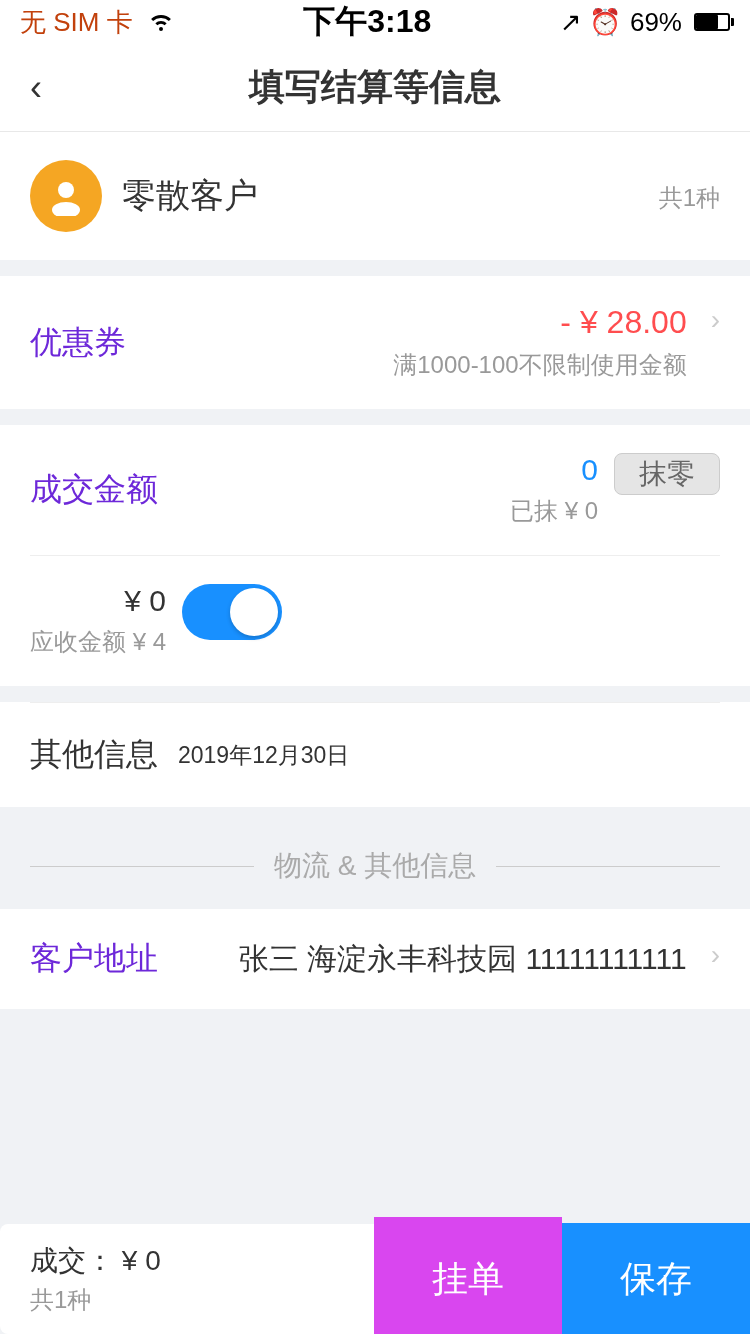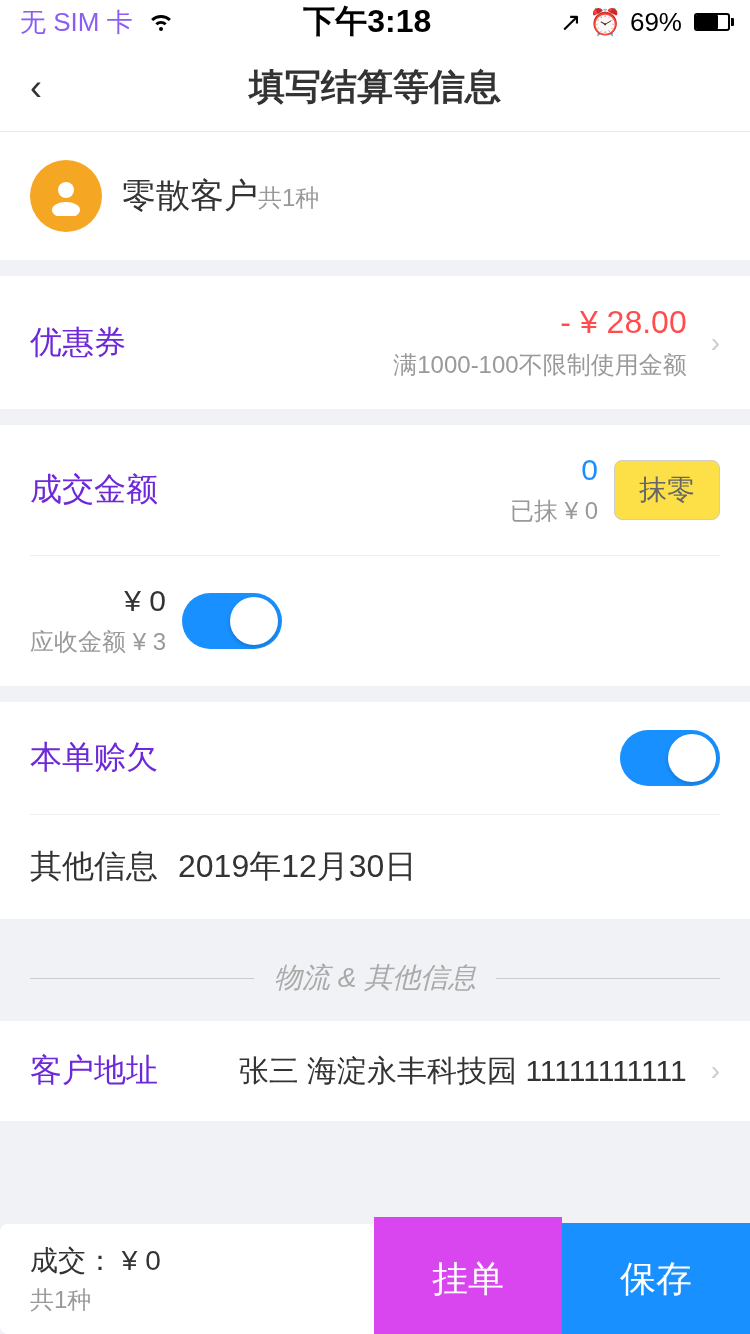--- a/index.html
+++ b/index.html
@@ -17,21 +17,21 @@
     .status-bar {
       width: 100%;
       height: 44px;
       background: #fff;
       display: flex;
       align-items: center;
       justify-content: space-between;
       padding: 0 20px;
       font-size: 28px;
     }
-    .status-left { font-size: 26px; color: #8b5cf6; display: flex; align-items: center; gap: 14px; }
+    .status-left { font-size: 26px; color: #c2410c; display: flex; align-items: center; gap: 14px; }
     .status-center { font-size: 32px; font-weight: 600; color: #000; }
     .status-right { font-size: 26px; color: #000; display: flex; align-items: center; gap: 8px; }
     .battery-icon {
       display: inline-block;
       width: 36px; height: 18px;
       border: 2px solid #000;
       border-radius: 3px;
       position: relative;
       margin-left: 4px;
     }
@@ -85,21 +85,21 @@
       background: #fff;
       margin-bottom: 16px;
     }
 
     
     .customer-row {
       background: #fff;
       padding: 28px 30px;
       display: flex;
       align-items: center;
-      justify-content: flex-start;
+      justify-content: space-between;
     }
     .customer-left {
       display: flex;
       align-items: center;
       gap: 20px;
     }
     .customer-avatar {
       width: 72px; height: 72px;
       border-radius: 50%;
       background: #f5a623;
@@ -140,21 +140,21 @@
       align-items: center;
       justify-content: space-between;
       position: relative;
     }
     .row-label {
       font-size: 32px;
       color: #6d28d9;
     }
     .row-right {
       display: flex;
-      align-items: center;
+      align-items: flex-start;
       gap: 16px;
       text-align: right;
     }
     .row-value {
       font-size: 30px;
       color: #333;
     }
     .row-value-blue {
       font-size: 30px;
       color: #1890ff;
@@ -172,24 +172,24 @@
     .row-arrow {
       font-size: 28px;
       color: #ccc;
       margin-left: 8px;
     }
 
     
     .round-zero-btn {
       border: 1px solid #ccc;
       border-radius: 8px;
-      padding: 10px 24px;
+      padding: 1px 24px;
       font-size: 28px;
       color: #666;
-      background: #fde047;
+      background: #e5e5e5;
       cursor: pointer;
     }
 
     
     .toggle {
       width: 100px;
       height: 56px;
       border-radius: 28px;
       background: #1890ff;
       position: relative;
@@ -207,21 +207,20 @@
       box-shadow: 0 2px 4px rgba(0,0,0,0.2);
     }
 
     
     .logistics-divider {
       background: #f0f2f5;
       padding: 24px 30px;
       display: flex;
       align-items: center;
       gap: 20px;
-      font-style: italic;
     }
     .logistics-line {
       flex: 1;
       height: 1px;
       background: #ccc;
     }
     .logistics-text {
       font-size: 28px;
       color: #aaa;
     }
@@ -287,21 +286,21 @@
     .due-date-content {
       display: flex;
       align-items: center;
       gap: 20px;
     }
     .due-date-label {
       font-size: 32px;
       color: #333;
     }
     .due-date-value {
-      font-size: 32px;
+      font-size: 23px;
       color: #333;
     }
   </style>
 </head>
 <body>
 
 <div class="status-bar">
   <div class="status-left">
     <span>无 SIM 卡</span>
     <span>
@@ -370,39 +369,31 @@
         <button class="round-zero-btn">抹零</button>
       </div>
     </div>
 
     <div class="divider"></div>
 
     <div class="row">
       <div class="row-right">
         <div class="row-right-col">
           <span class="row-value">¥ 0</span>
-          <span class="row-sub">应收金额 ¥ 3</span>
+          <span class="row-sub">应收金额 ¥ 4</span>
         </div>
         <div class="toggle">
           <div class="toggle-knob"></div>
         </div>
       </div>
     </div>
   </div>
 
   <div class="section">
 
-    <div class="row">
-      <span class="row-label">本单赊欠</span>
-      <div class="row-right">
-        <div class="toggle">
-          <div class="toggle-knob"></div>
-        </div>
-      </div>
-    </div>
 
     <div class="divider"></div>
 
     <div class="due-date-row">
       <div class="due-date-content">
         <span class="due-date-label">其他信息</span>
         <span class="due-date-value">2019年12月30日</span>
       </div>
     </div>
   </div>

